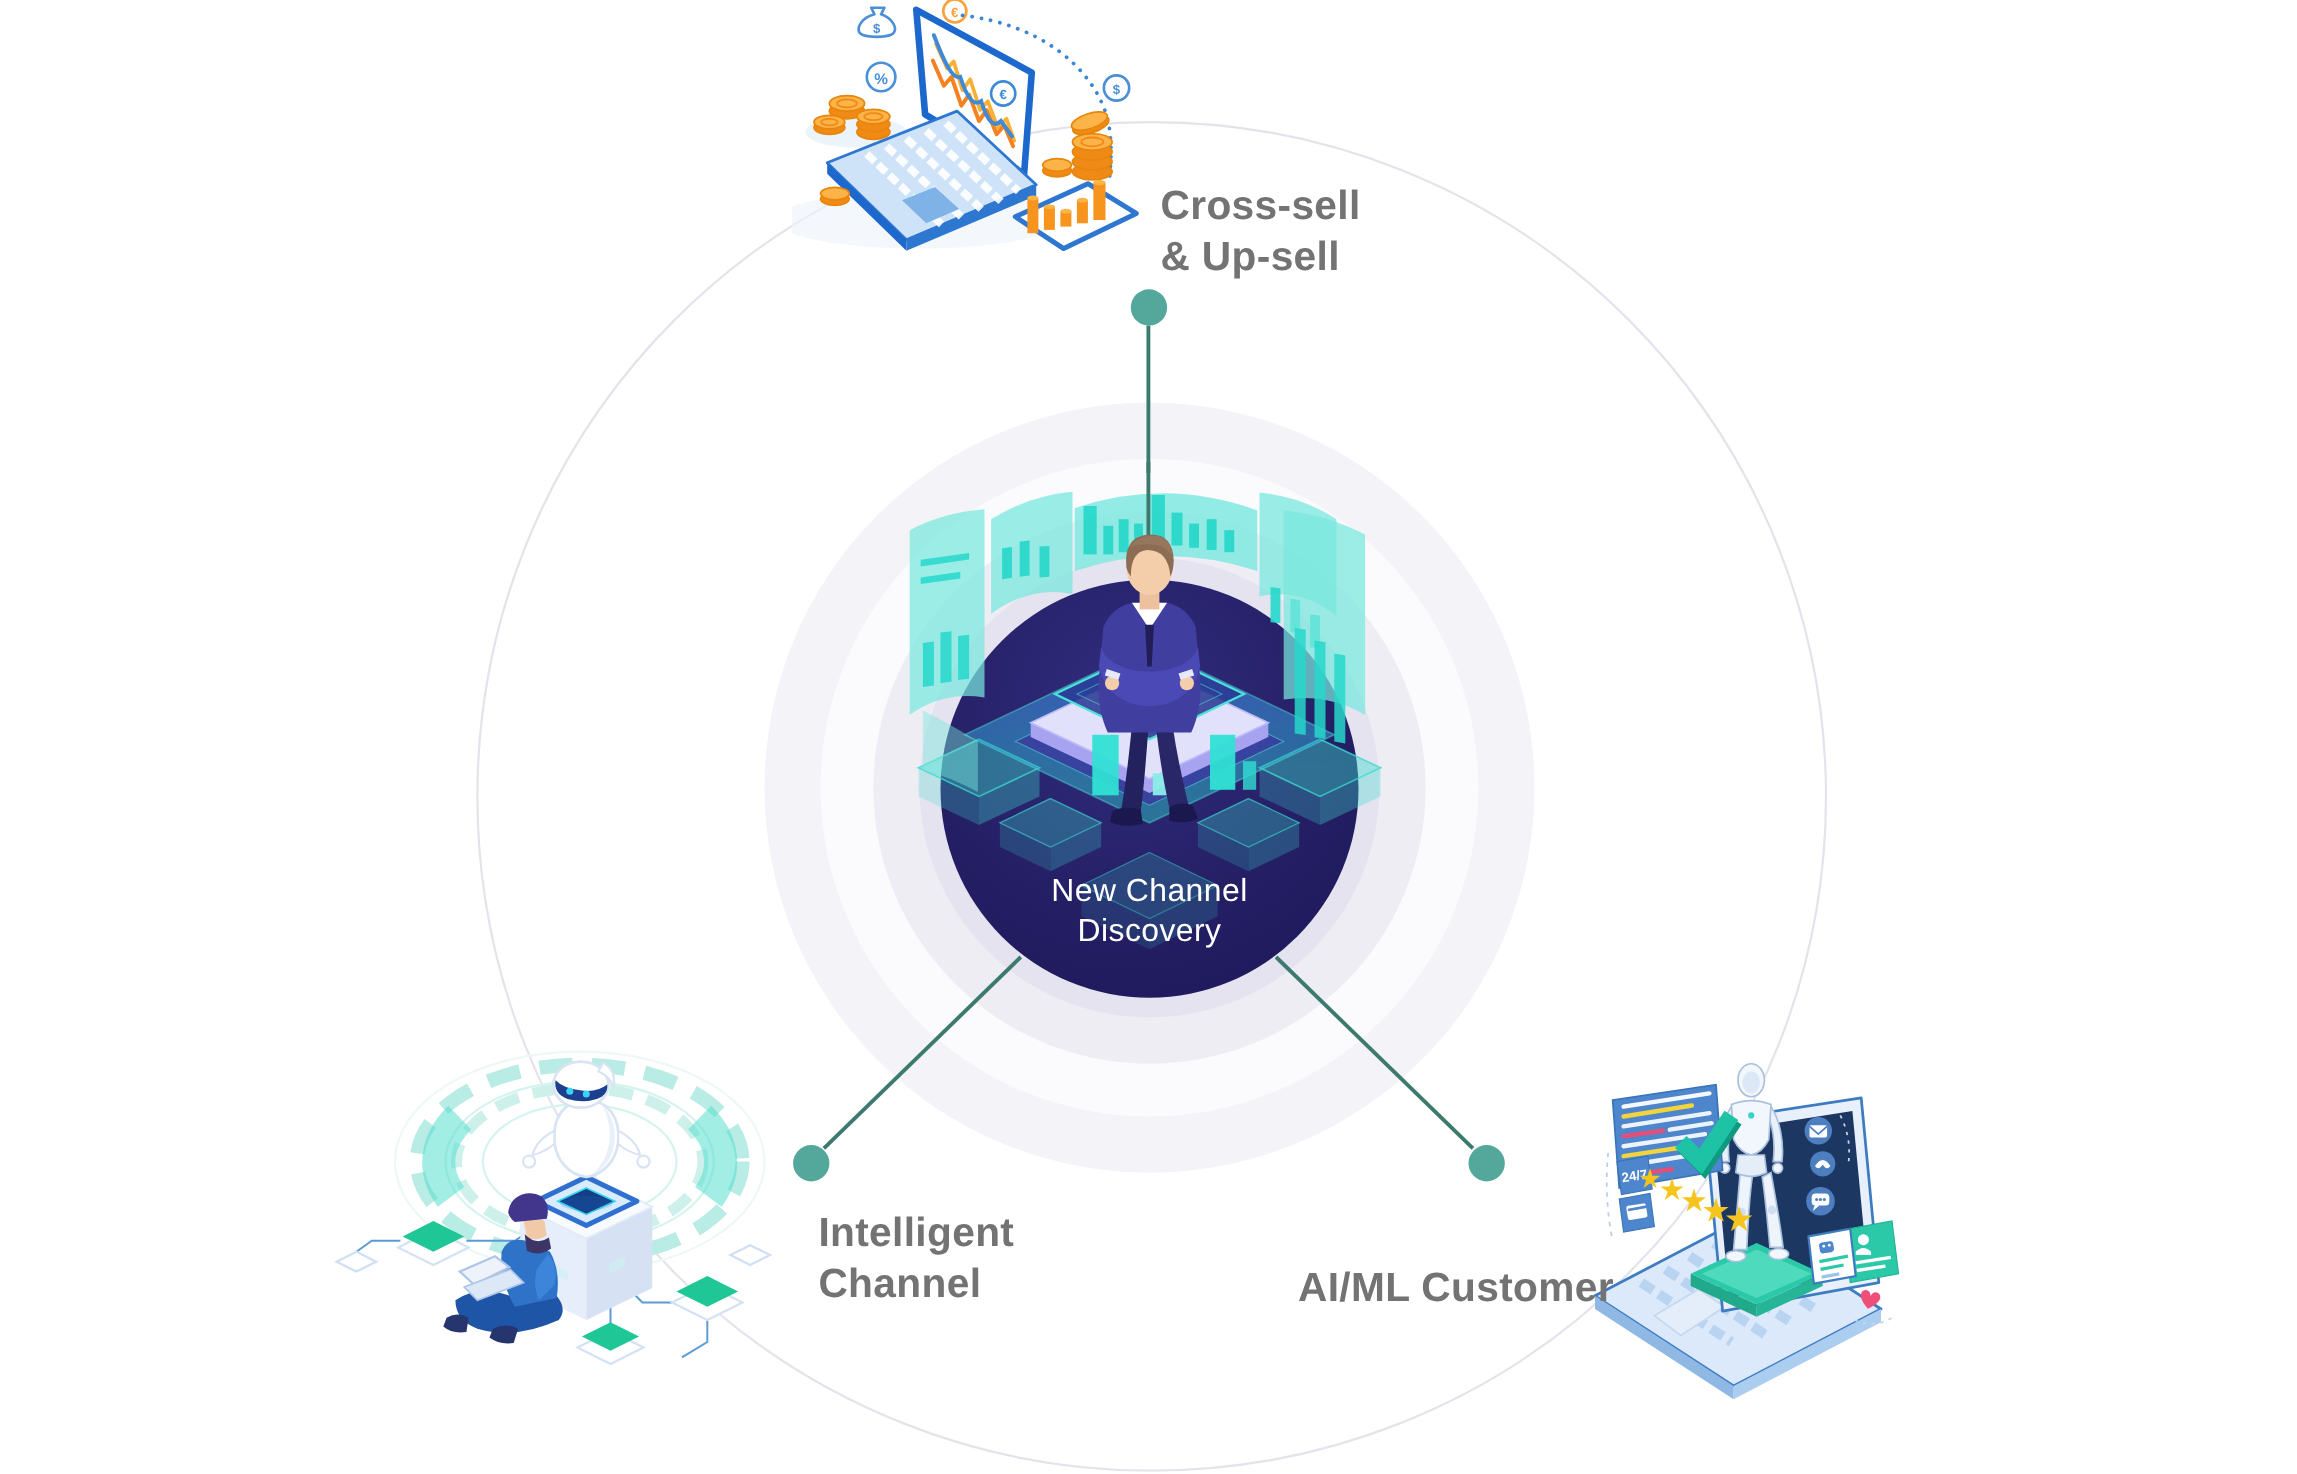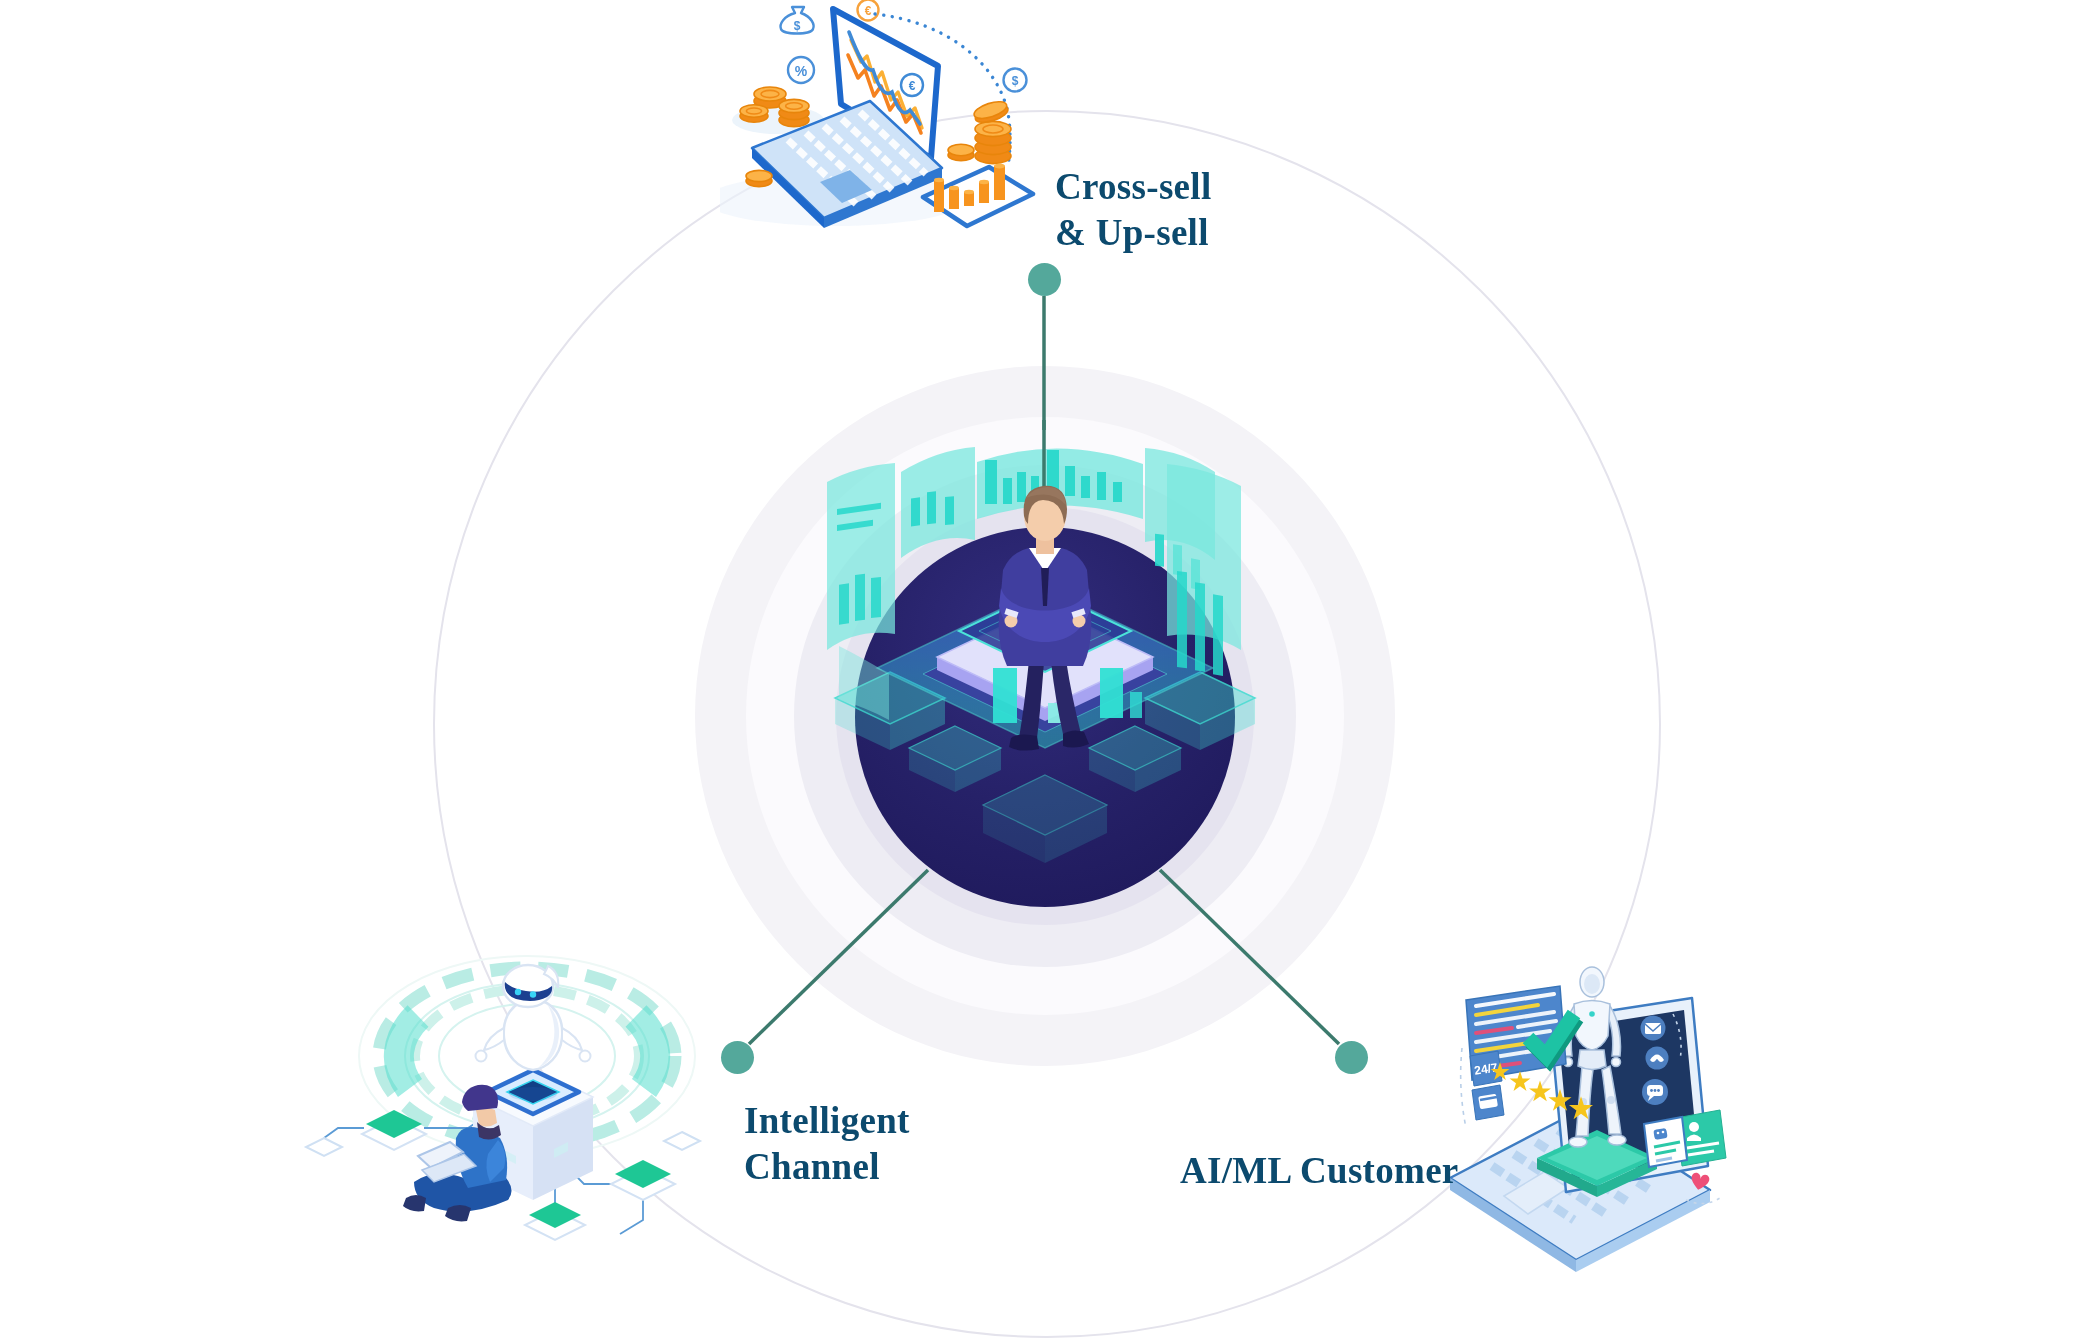--- a/index.html
+++ b/index.html
@@ -15,22 +15,22 @@
   .ring2{left:746px;top:417px;width:598px;height:598px;background:#fbfafd;}
   .ring3{left:794px;top:465px;width:502px;height:502px;background:#eeedf4;}
   .ring4{left:836px;top:507px;width:418px;height:418px;background:#e5e3ef;}
   .dark-circle{left:855px;top:527px;width:380px;height:380px;border-radius:50%;z-index:3;
                background:radial-gradient(circle at 45% 30%, #322d7e 0%, #262168 48%, #1c1757 100%);}
   #connectors{left:0;top:0;z-index:2;}
   .dot{width:33px;height:33px;border-radius:50%;background:#54a89b;z-index:6;}
   .dot-top{left:1028px;top:263px;}
   .dot-left{left:721px;top:1041px;}
   .dot-right{left:1335px;top:1041px;}
-  .node-label{z-index:7;color:#0c4a6e;font-weight:600;font-size:37px;line-height:46px;
-              letter-spacing:.3px;white-space:nowrap;font-family:Liberation Serif, serif;}
+  .node-label{z-index:7;color:#737373;font-weight:600;font-size:37px;line-height:46px;
+              letter-spacing:.3px;white-space:nowrap;}
   .label-top{left:1055px;top:164px;}
   .label-left{left:744px;top:1098px;}
   .label-right{left:1180px;top:1100px;margin-top:48px;}
   .center-label{left:895px;top:792px;width:300px;text-align:center;color:#ffffff;z-index:5;
                 font-weight:500;font-size:29px;line-height:36px;letter-spacing:.4px;}
   .art{z-index:4;}
   #top-art{left:720px;top:0;}
   #center-art{left:815px;top:420px;z-index:4;}
   #bl-art{left:272px;top:942px;}
   #br-art{left:1442px;top:952px;}
@@ -461,20 +461,24 @@
     <g transform="translate(259,224) rotate(12)">
       <path d="M0,3 C0,-2 -5.5,-4 -8,-0.5 C-10.5,3 -8,8 0,14 C8,8 10.5,3 8,-0.5 C5.5,-4 0,-2 0,3 Z" fill="#ee4f78"></path>
     </g>
     <path d="M244,248 Q262,256 278,246" fill="none" stroke="#c5d6ea" stroke-width="1.6" stroke-dasharray="3 5"></path>
   </svg>
 
   <div class="abs dot dot-top"></div>
   <div class="abs dot dot-left"></div>
   <div class="abs dot dot-right"></div>
 
+  <div class="abs center-label">
+    <span style="display:block">New Channel</span>
+    <span style="display:block">Discovery</span>
+  </div>
   <div class="abs node-label label-top">
     <span style="display:block">Cross-sell</span>
     <span style="display:block">&amp; Up-sell</span>
   </div>
   <div class="abs node-label label-left">
     <span style="display:block">Intelligent</span>
     <span style="display:block">Channel</span>
   </div>
   <div class="abs node-label label-right">
     <span style="display:block">AI/ML Customer</span>

